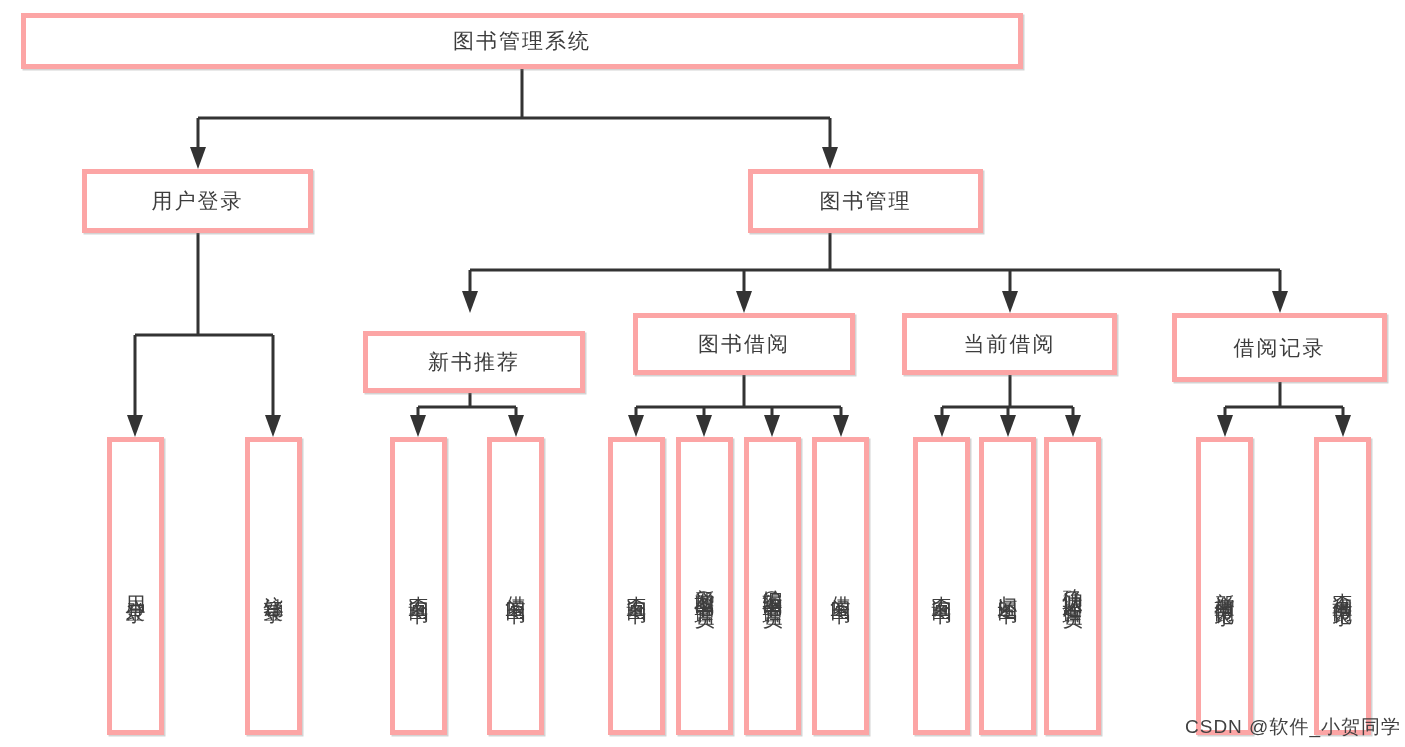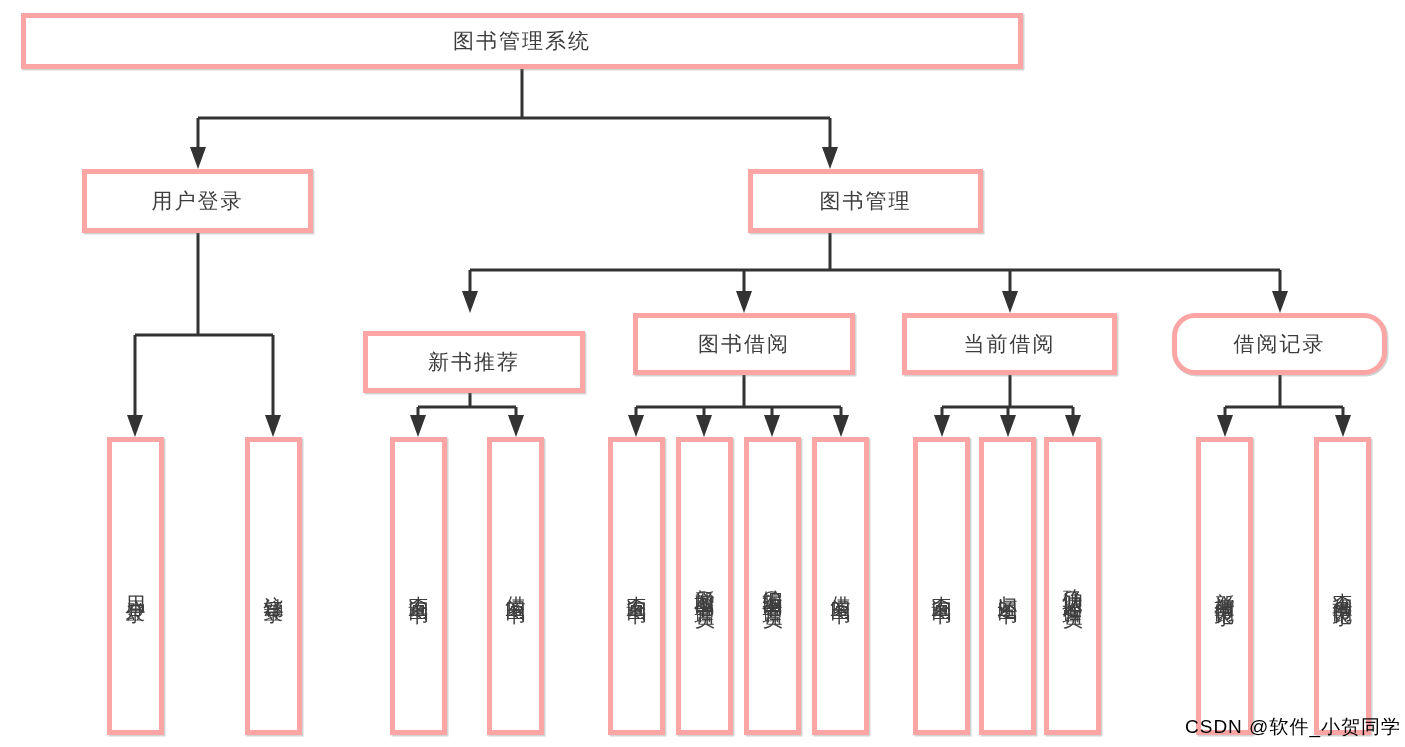--- a/index.html
+++ b/index.html
@@ -13,21 +13,21 @@
     border:5px solid #fca5a5;display:flex;align-items:center;justify-content:center;
     box-shadow:1.5px 1.5px 0 rgba(130,130,130,0.35);
   }
   .node .hlabel{font-size:21px;letter-spacing:2px;white-space:nowrap;}
   .node .vlabel{
     writing-mode:vertical-rl;text-orientation:mixed;
     font-size:20px;line-height:1.25;letter-spacing:3px;white-space:nowrap;
   }
   .watermark{
     position:absolute;left:1185px;top:714px;font-size:19px;letter-spacing:1px;
-    color:#000000;white-space:nowrap;z-index:5;
+    color:#404040;white-space:nowrap;z-index:5;
   }
 </style>
 </head>
 <body>
 
 <div class="canvas">
 
   <svg class="wires" width="1405" height="747" viewBox="0 0 1405 747" xmlns="http://www.w3.org/2000/svg">
     <g stroke="#333333" stroke-width="3" fill="none">
 
@@ -81,21 +81,21 @@
 
   <div class="node" style="left:363px;top:331px;width:222px;height:62px;">
     <span class="hlabel">新书推荐</span>
   </div>
   <div class="node" style="left:633px;top:313px;width:222px;height:62px;">
     <span class="hlabel">图书借阅</span>
   </div>
   <div class="node" style="left:902px;top:313px;width:215px;height:62px;font-family:Liberation Serif, serif;">
     <span class="hlabel">当前借阅</span>
   </div>
-  <div class="node" style="left:1172px;top:313px;width:215px;height:62px;border-radius:23px;">
+  <div class="node" style="left:1172px;top:313px;width:215px;height:69px;">
     <span class="hlabel">借阅记录</span>
   </div>
 
   <div class="node" style="left:107px;top:437px;width:57px;height:298px;">
     <span class="vlabel">用户登录</span>
   </div>
   <div class="node" style="left:245px;top:437px;width:57px;height:298px;">
     <span class="vlabel">注销登录</span>
   </div>
   <div class="node" style="left:390px;top:437px;width:57px;height:298px;">

